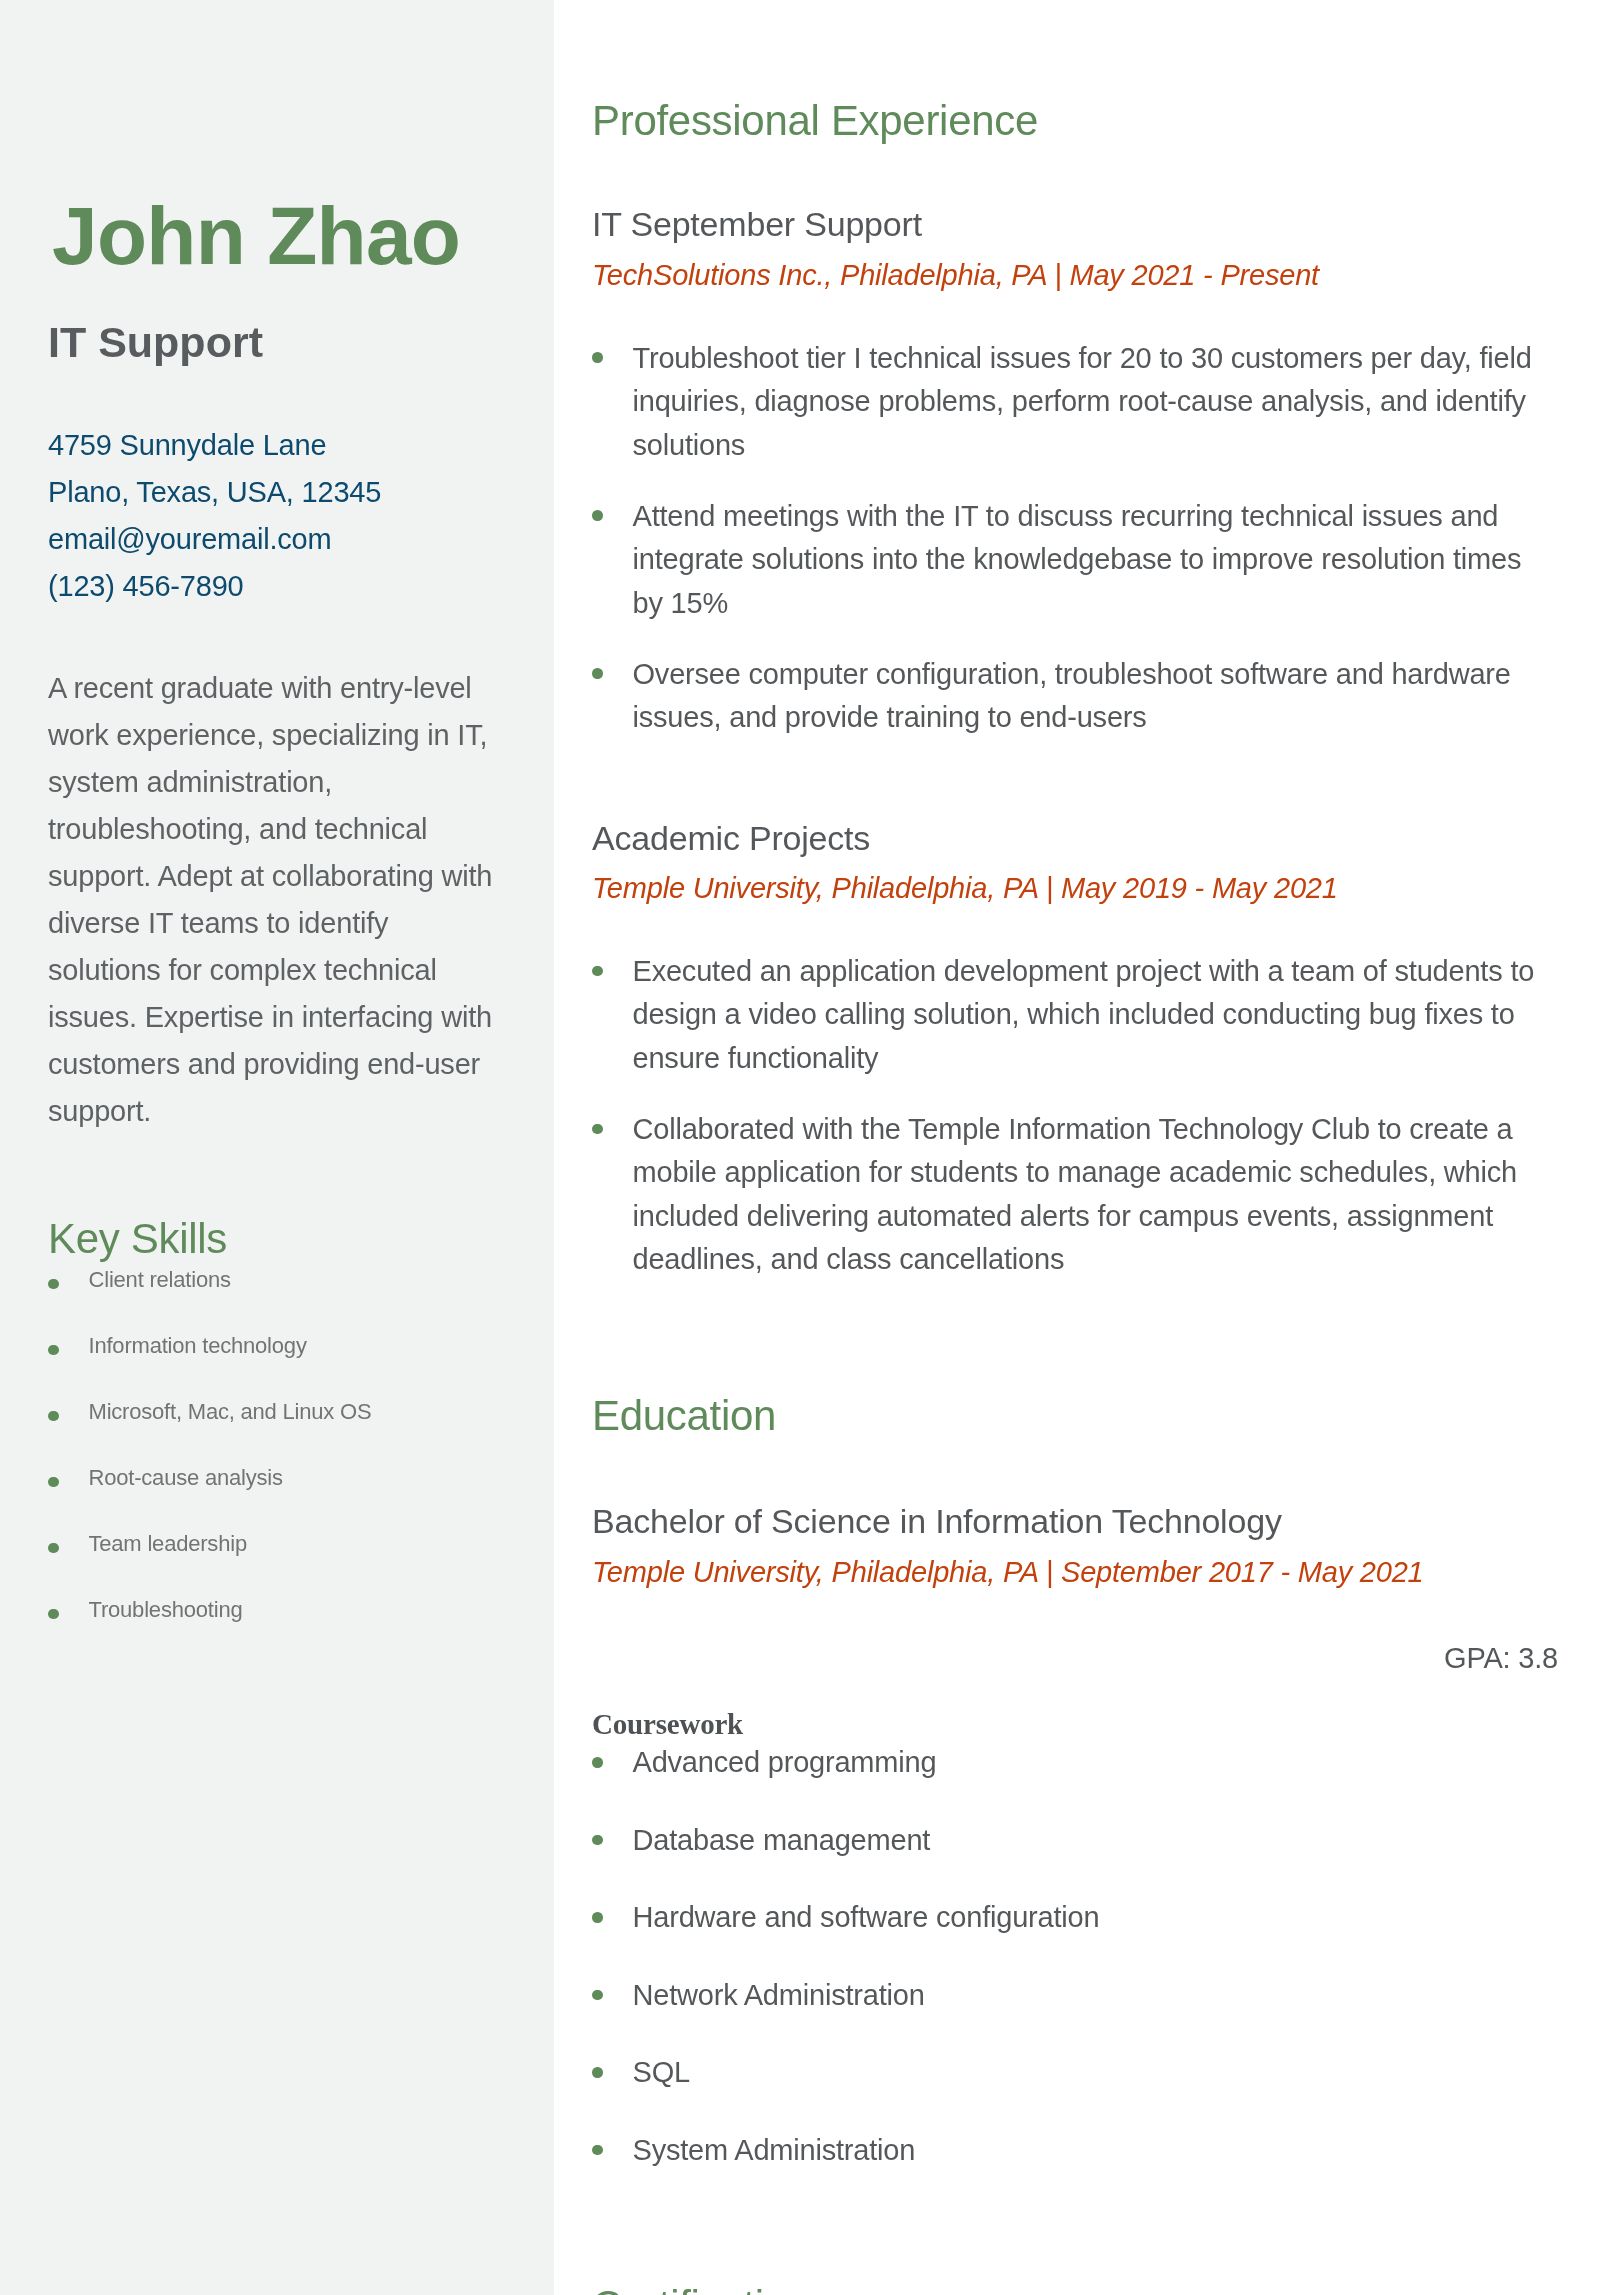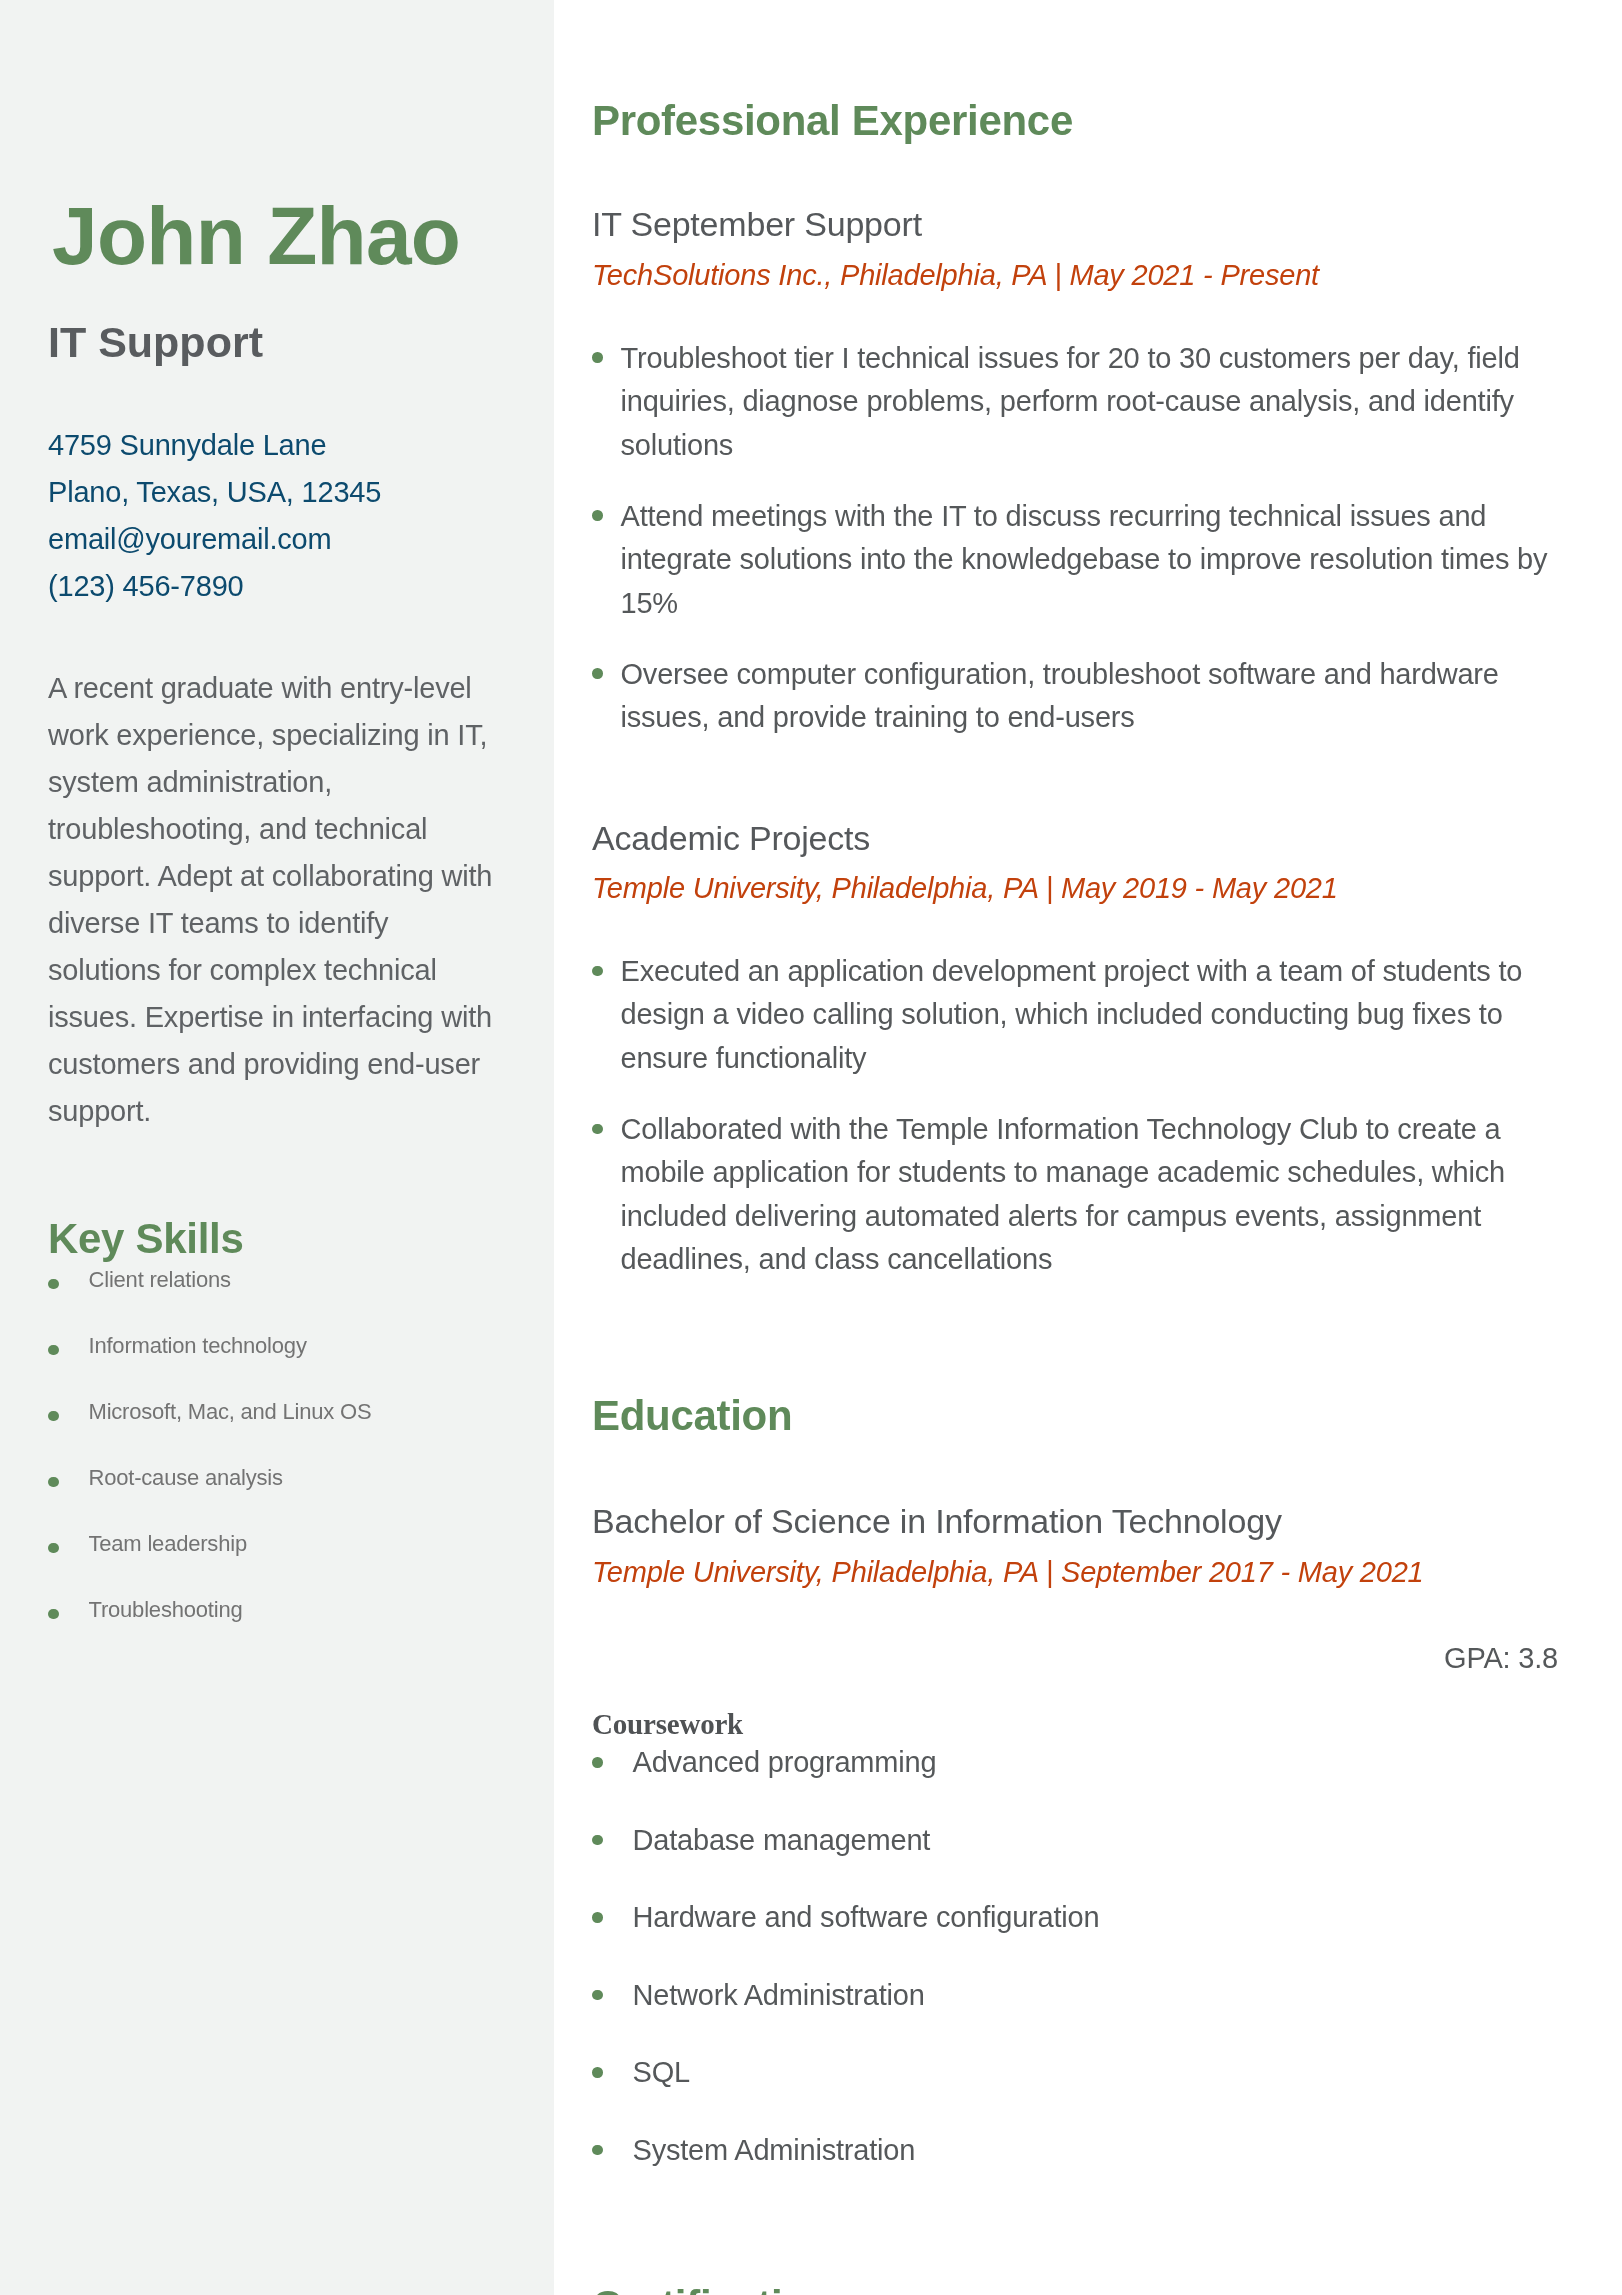--- a/index.html
+++ b/index.html
@@ -52,21 +52,21 @@
     margin-top: 55px;
     font-size: 29px;
     line-height: 1.62;
     color: #5f6265;
     letter-spacing: -0.2px;
   }
   .h2 {
     margin: 0;
     font-size: 42px;
     line-height: 1.15;
-    font-weight: 700;
+    font-weight: 400;
     color: #5f8a5a;
     letter-spacing: -0.3px;
   }
   .sidebar .h2 { margin-top: 80px; }
 
   ul.dotlist {
     list-style: none;
     margin: 0;
     padding: 0;
   }
@@ -112,21 +112,21 @@
     line-height: 1.4;
     font-style: italic;
     color: #c2410c;
     letter-spacing: -0.2px;
   }
   .job { margin-top: 58px; }
   .job + .job { margin-top: 77px; }
   ul.bullets { margin-top: 41px; }
   ul.bullets li { margin-bottom: 27.5px; }
   ul.bullets .li-text {
-    margin-left: 18px;
+    margin-left: 30px;
     font-size: 29px;
     line-height: 1.5;
     color: #55585a;
     letter-spacing: -0.2px;
     max-width: 935px;
   }
   .section-gap { margin-top: 110px; }
   .degree-block { margin-top: 60px; }
   .gpa {
     margin-top: 50px;

